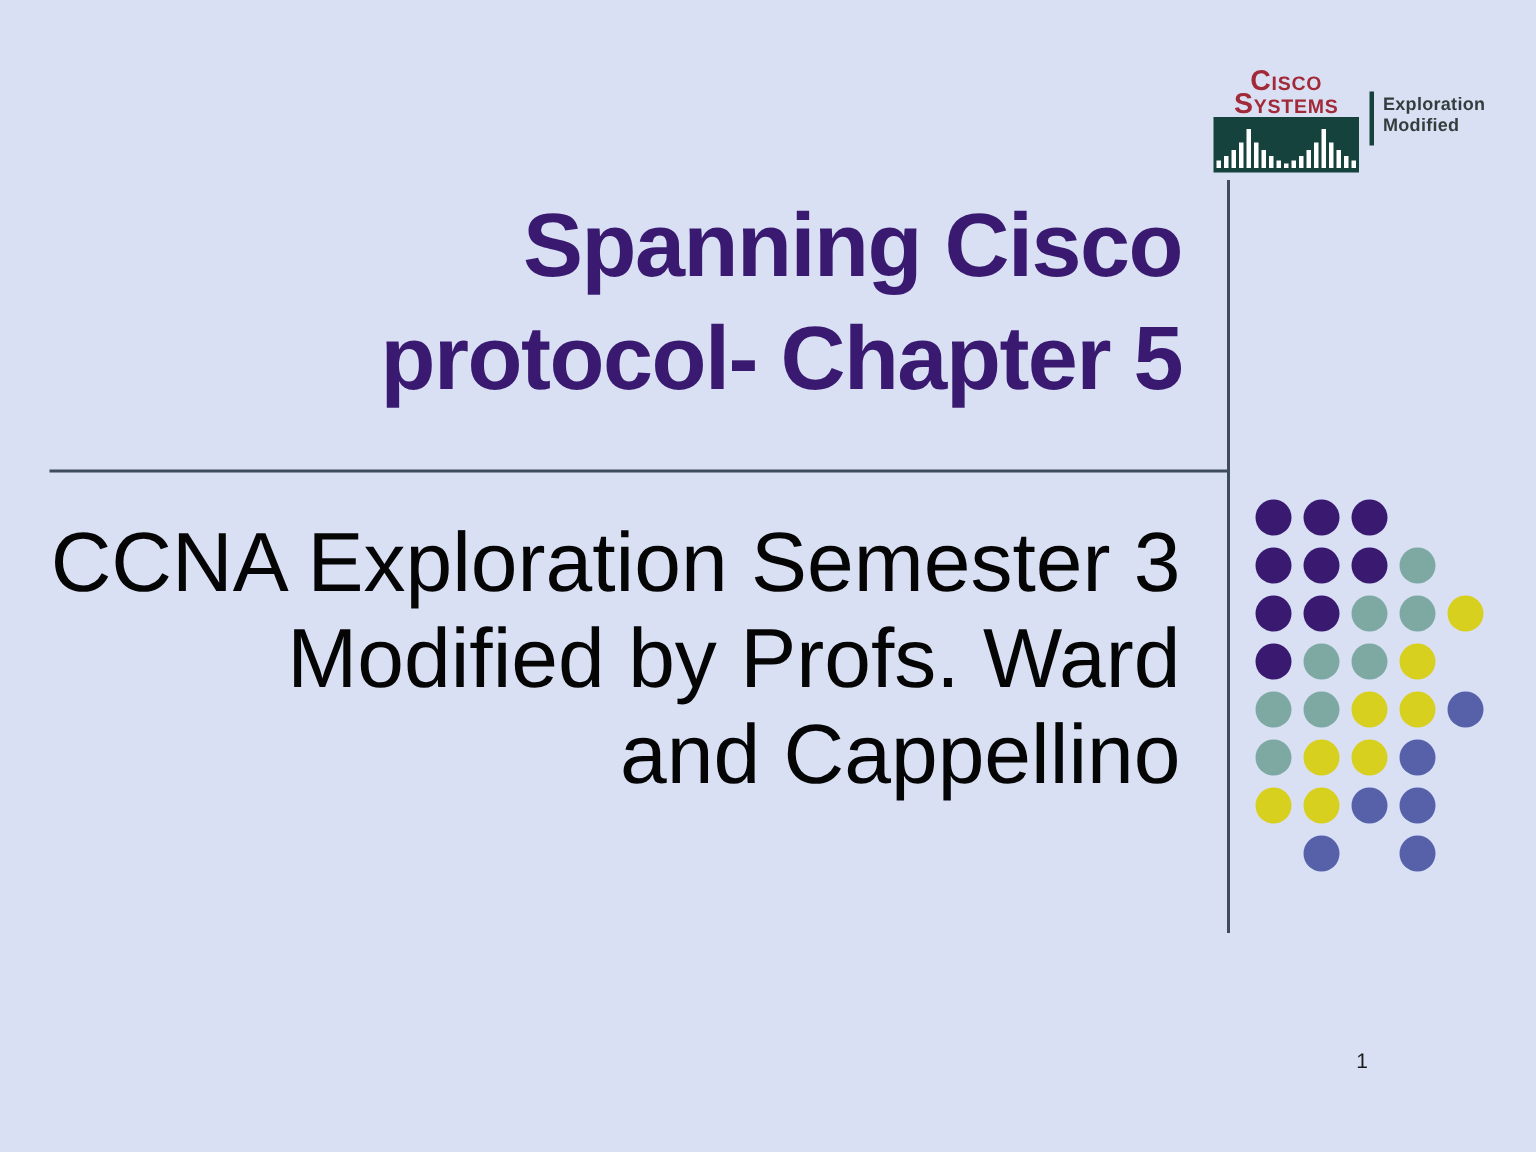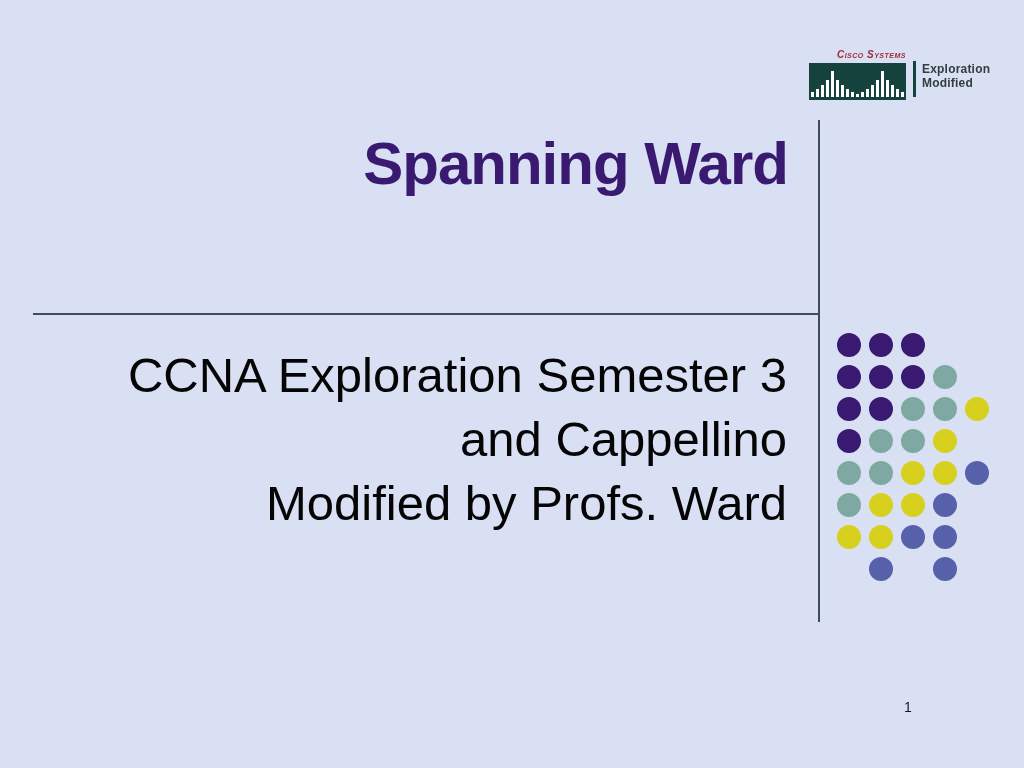--- a/index.html
+++ b/index.html
@@ -8,23 +8,23 @@
     background:var(--bg,#d9e0f3);
     font-family:"Liberation Sans",sans-serif;
     overflow:hidden;
     position:relative;
   }
   .slide{position:absolute;inset:0;width:1024px;height:768px;}
 
   
   .logo{position:absolute;left:809px;top:47px;width:97px;}
   .brand{
-    width:97px;text-align:right;
-    font-variant:small-caps;font-weight:bold;font-size:10px;line-height:15px;
-    letter-spacing:.5px;color:var(--cisco-red,#a22a38);font-style:italic;
+    width:97px;text-align:center;
+    font-variant:small-caps;font-weight:bold;font-size:19px;line-height:15px;
+    letter-spacing:.5px;color:var(--cisco-red,#a22a38);
   }
   .bridge{
     margin-top:1px;width:97px;height:37px;
     background:var(--cisco-teal,#15423c);
     display:flex;align-items:flex-end;justify-content:center;
     gap:2px;padding-bottom:3px;box-sizing:border-box;
   }
   .bridge .bar{width:3px;background:#ffffff;}
   .logo-divider{
     position:absolute;left:913px;top:61px;width:3px;height:36px;
@@ -45,21 +45,21 @@
   }
 
   
   .hline{position:absolute;left:33px;top:313px;width:786px;height:2px;background:var(--line,#3f4b5e);}
   .vline{position:absolute;left:818px;top:120px;width:2px;height:502px;background:var(--line,#3f4b5e);}
 
   
   .subtitle{
     position:absolute;left:0;right:237px;top:343px;
     text-align:right;
-    font-size:49px;line-height:64px;color:#050505;
+    font-size:56px;line-height:64px;color:#050505;
   }
 
   
   .dots{position:absolute;inset:0;}
   .dots .dot{position:absolute;width:24px;height:24px;border-radius:50%;}
 
   .page-number{
     position:absolute;left:893px;top:699px;width:30px;
     text-align:center;font-size:14px;color:#1a1a1a;
   }
@@ -92,29 +92,29 @@
         <div class="bar" style="height: 8px;"></div>
         <div class="bar" style="height: 5px;"></div>
       </div>
   </div>
   <div class="logo-divider"></div>
   <div class="academy">
     <div>Exploration</div>
     <div>Modified</div>
   </div>
 
-  <h1 class="title"><span>Spanning Ward</span><br></h1>
+  <h1 class="title"><span>Spanning Cisco</span><br><span>protocol- Chapter 5</span></h1>
 
   <div class="hline"></div>
   <div class="vline"></div>
 
   <div class="subtitle">
     <div>CCNA Exploration Semester 3</div>
+    <div>Modified by Profs. Ward</div>
     <div>and Cappellino</div>
-    <div>Modified by Profs. Ward</div>
   </div>
 
   <div class="dots" id="dots">
       <div class="dot" style="left: 837px; top: 333px; background: rgb(58, 26, 112);"></div>
       <div class="dot" style="left: 869px; top: 333px; background: rgb(58, 26, 112);"></div>
       <div class="dot" style="left: 901px; top: 333px; background: rgb(58, 26, 112);"></div>
       <div class="dot" style="left: 837px; top: 365px; background: rgb(58, 26, 112);"></div>
       <div class="dot" style="left: 869px; top: 365px; background: rgb(58, 26, 112);"></div>
       <div class="dot" style="left: 901px; top: 365px; background: rgb(58, 26, 112);"></div>
       <div class="dot" style="left: 933px; top: 365px; background: rgb(126, 169, 163);"></div>

